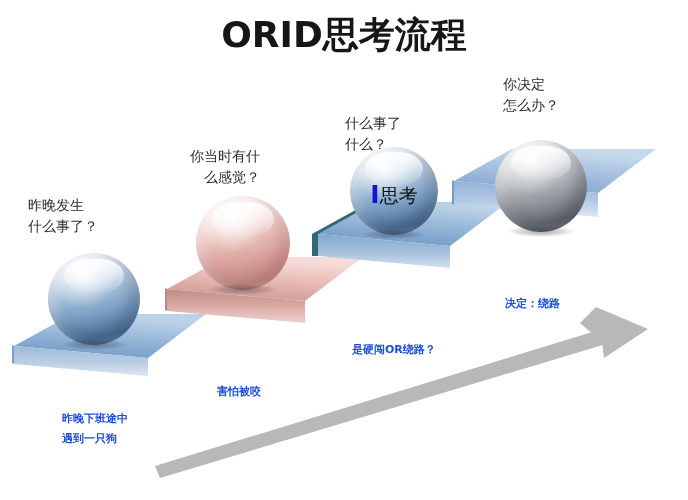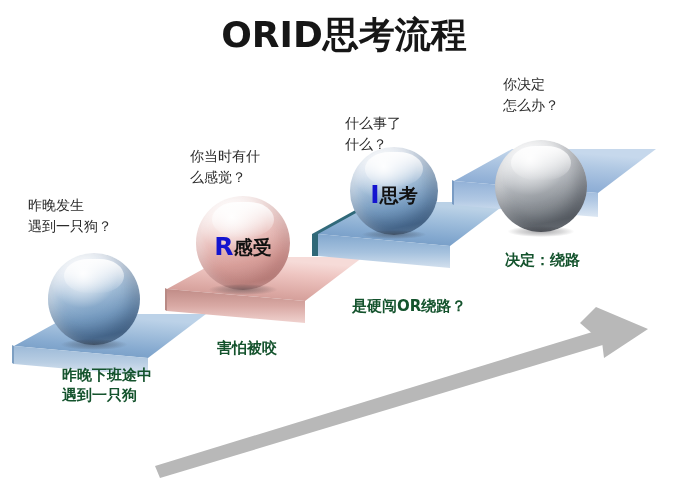--- a/index.html
+++ b/index.html
@@ -49,26 +49,27 @@
     position: absolute;
     font-size: 14px;
     line-height: 21px;
     color: #2b2b2b;
     white-space: pre;
     text-align: left;
   }
 
   .caption {
     position: absolute;
-    font-size: 15px;
+    font-size: 11px;
     line-height: 20px;
-    color: #14532d;
+    color: #1d4ed8;
     white-space: pre;
     font-weight: bold;
     text-align: left;
+    margin-top: 44px;
   }
 
   
   .sphere {
     position: absolute;
     border-radius: 50%;
   }
   .sphere .gloss {
     position: absolute;
     left: 17%;
@@ -89,21 +90,21 @@
   }
   .sphere .label .letter {
     color: #1414cf;
     font-size: 25px;
     font-weight: bold;
     vertical-align: -1px;
   }
   .sphere .label .cn {
     color: #111111;
     font-size: 19px;
-    font-weight: bold;
+    font-weight: normal;
     letter-spacing: 0px;
   }
   .sphere .shadow {
     position: absolute;
     left: 14%;
     bottom: -5%;
     width: 72%;
     height: 11%;
     border-radius: 50%;
     background: radial-gradient(ellipse at center, rgba(40,40,45,0.40) 0%, rgba(40,40,45,0.16) 48%, rgba(40,40,45,0) 72%);
@@ -170,21 +171,21 @@
       </defs>
 
       <polygon points="4,46 62,14 196,14 138,58" fill="url(#p1top)"></polygon>
 
       <polygon points="4,46 138,58 138,76 4,64" fill="url(#p1front)"></polygon>
 
       <polygon points="4,46 4,64 2,63 2,45" fill="#7d9fc2"></polygon>
     </svg>
 
     <div class="question" style="left:28px; top:195px;">昨晚发生
-遇到一只狗？</div>
+什么事了？</div>
 
     <div class="sphere sphere-blue" style="left:48px; top:253px; width:92px; height:92px;">
       <div class="gloss"></div>
       <div class="shadow"></div>
     </div>
 
     <div class="caption" style="left:62px; top:365px;">昨晚下班途中
 遇到一只狗</div>
   </div>
 
@@ -202,28 +203,25 @@
           <stop offset="0%" stop-color="#c08c87"></stop>
           <stop offset="50%" stop-color="#d9a9a4"></stop>
           <stop offset="100%" stop-color="#f0d2cf"></stop>
         </linearGradient>
       </defs>
       <polygon points="4,46 62,14 200,14 142,58" fill="url(#p2top)"></polygon>
       <polygon points="4,46 142,58 142,80 4,68" fill="url(#p2front)"></polygon>
       <polygon points="4,46 4,68 2,67 2,45" fill="#b98a85"></polygon>
     </svg>
 
-    <div class="question" style="left:190px; top:146px;">你当时有什
+    <div class="question" style="left:190px; top:146px;text-align:right;">你当时有什
 么感觉？</div>
 
     <div class="sphere sphere-pink" style="left:196px; top:196px; width:94px; height:94px;">
       <div class="gloss"></div>
-      <div class="label" style="top:36px;">
-        <span class="letter">R</span><span class="cn">感受</span>
-      </div>
       <div class="shadow"></div>
     </div>
 
     <div class="caption" style="left:217px; top:338px;">害怕被咬</div>
   </div>
 
   <div class="step">
 
     <svg class="platform" width="230" height="110" style="left:308px; top:188px;" viewBox="0 0 230 110">
       <defs>

